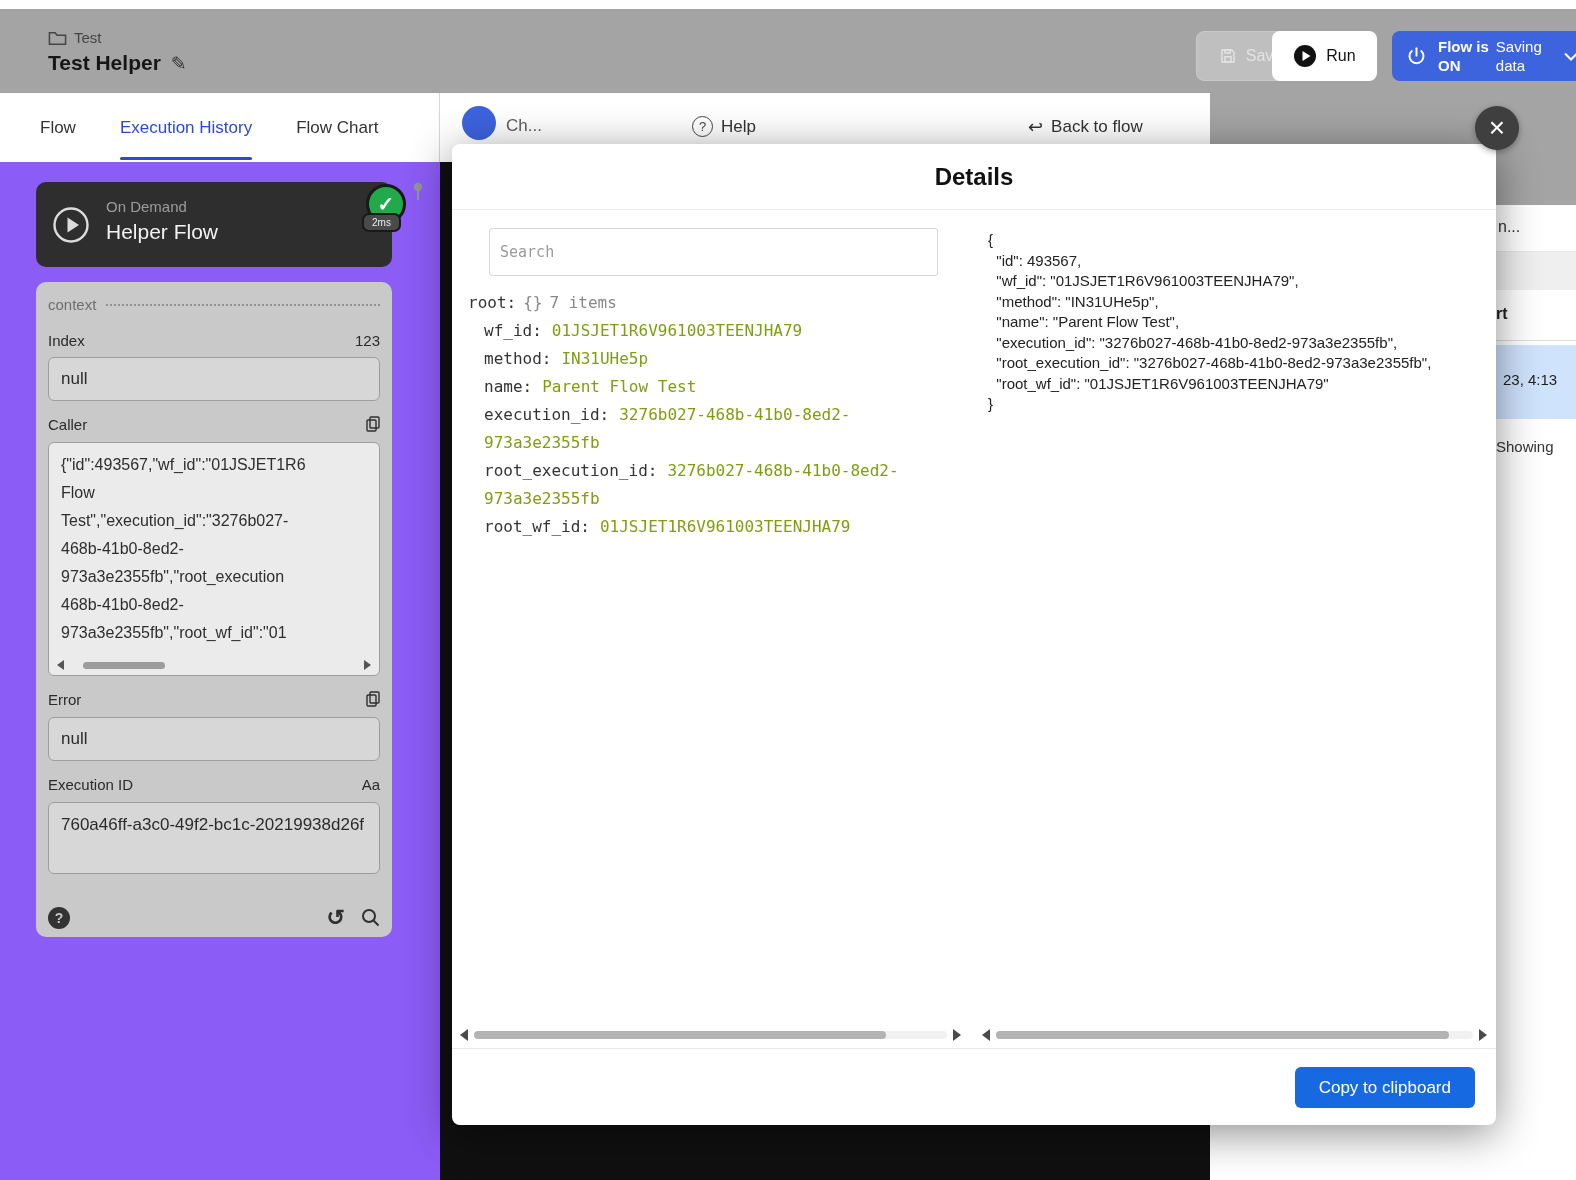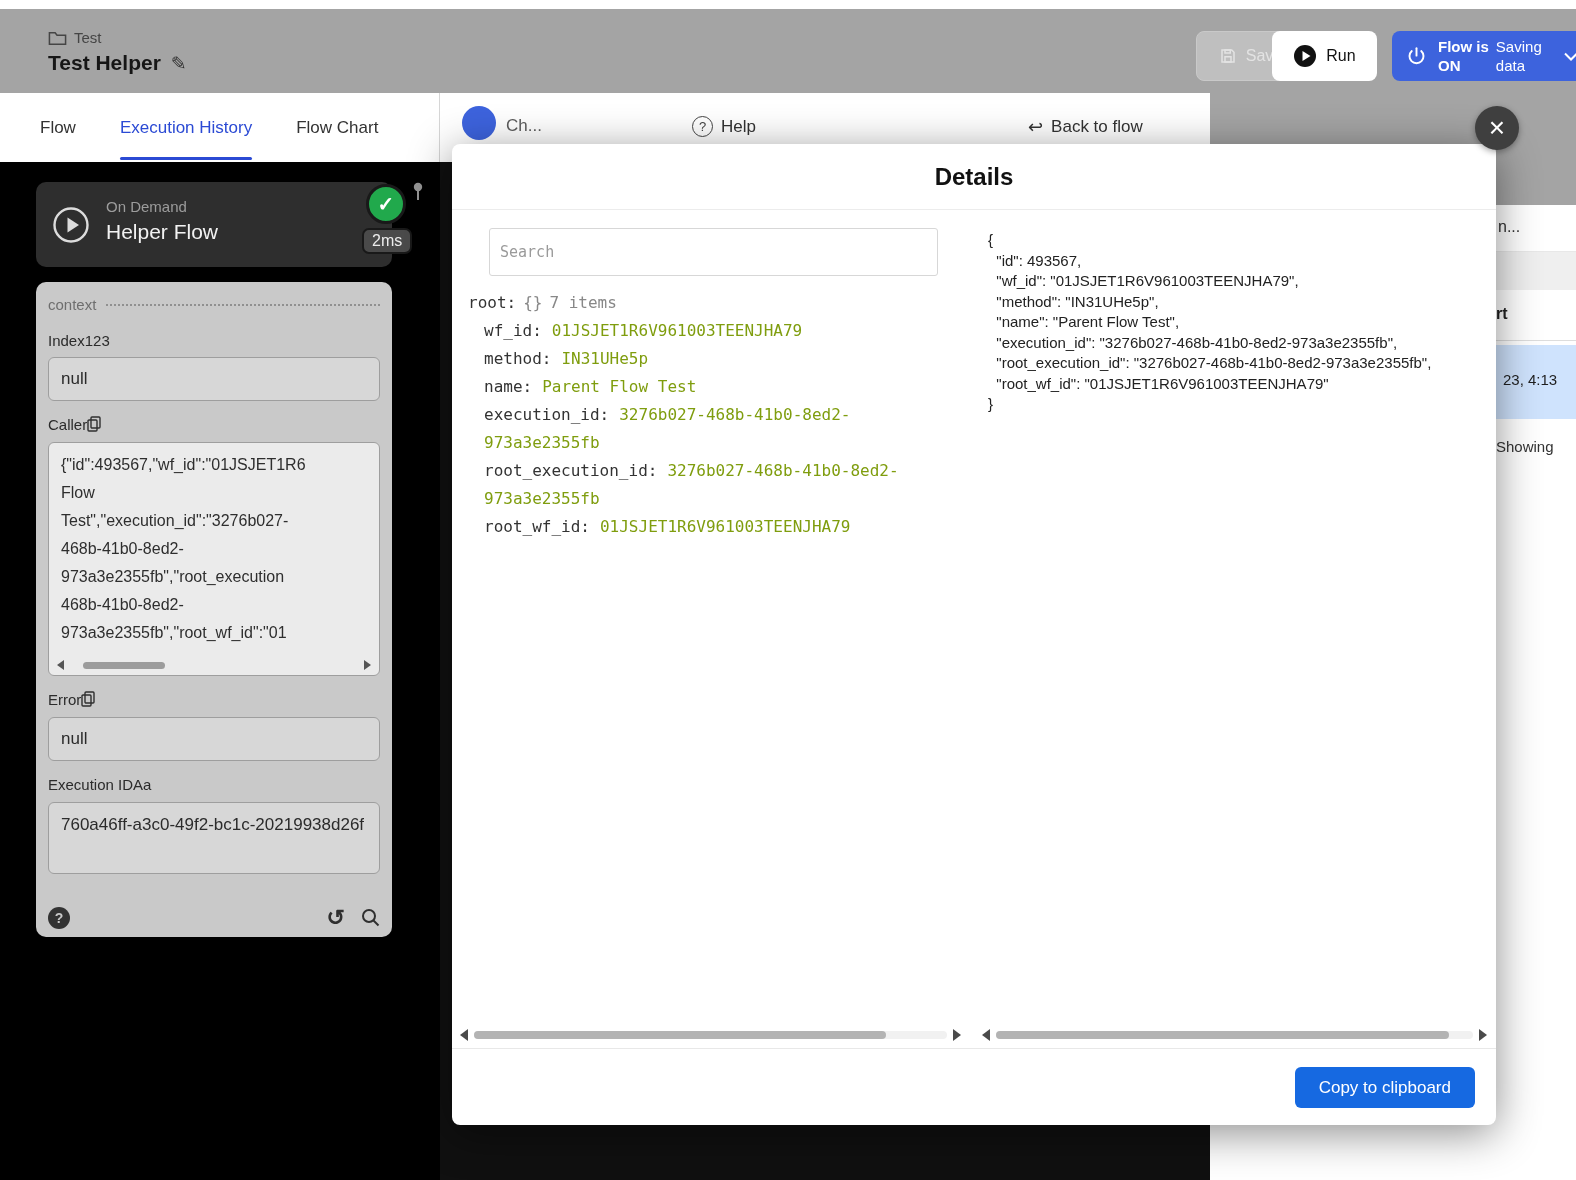--- a/index.html
+++ b/index.html
@@ -30,34 +30,34 @@
   .subheader { position:absolute; left:440px; top:93px; width:770px; height:69px; background:#fff; }
   .sub-avatar { position:absolute; left:22px; top:13px; width:34px; height:34px; border-radius:50%; background:#3d63dd; cursor:pointer; }
   .sub-frag { position:absolute; left:66px; top:23px; font-size:17px; color:#5c5c5c; }
   .sub-help { position:absolute; left:252px; top:23px; display:flex; gap:8px; align-items:center; font-size:17px; color:#333; cursor:pointer; }
   .help-circle { width:21px; height:21px; border:1.5px solid #444; border-radius:50%; display:flex; align-items:center; justify-content:center; font-size:13px; color:#444; }
   .sub-back { position:absolute; left:588px; top:23px; display:flex; gap:8px; align-items:center; font-size:17px; color:#333; cursor:pointer; }
   .back-glyph { font-size:18px; color:#333; }
 
   
   .flow-canvas { position:absolute; left:440px; top:162px; width:770px; height:1018px; background:#101010; }
-  .sidebar { position:absolute; left:0; top:162px; width:440px; height:1018px; background:#000000; }
+  .sidebar { position:absolute; left:0; top:162px; width:440px; height:1018px; background:#8b5cf6; }
 
   .node-card { position:absolute; left:36px; top:20px; width:356px; height:85px; background:#2e2e2e; border-radius:10px; cursor:pointer; }
   .node-play { position:absolute; left:16px; top:24px; }
   .node-type { position:absolute; left:70px; top:16px; font-size:15px; color:#9c9c9c; }
   .node-title { position:absolute; left:70px; top:38px; font-size:21px; color:#f2f2f2; font-weight:500; }
   .node-check { position:absolute; left:366px; top:22px; width:40px; height:40px; border-radius:50%; background:#21a94c; border:3px solid #191919; color:#fff; display:flex; align-items:center; justify-content:center; font-size:20px; font-weight:bold; }
-  .node-duration { position:absolute; left:362px; top:66px; background:#4a4a4a; border:2px solid #191919; color:#ececec; font-size:16px; border-radius:7px; padding:2px 8px; }
+  .node-duration { position:absolute; left:362px; top:51px; background:#4a4a4a; border:2px solid #191919; color:#ececec; font-size:10px; border-radius:7px; padding:2px 8px; }
   .node-pin { position:absolute; left:410px; top:20px; cursor:pointer; }
 
   .ctx-panel { position:absolute; left:36px; top:120px; width:356px; height:655px; background:#c9c9c9; border-radius:10px; padding:0 12px; }
   .ctx-header { display:flex; align-items:center; gap:10px; padding-top:12px; height:32px; color:#6e6e6e; font-size:15px; }
   .ctx-dots { flex:1; border-top:2px dotted #909090; margin-top:2px; }
-  .fld-row { display:flex; justify-content:flex-start; align-items:center; color:#2b2b2b; font-size:15px; height:18px; }
+  .fld-row { display:flex; justify-content:space-between; align-items:center; color:#2b2b2b; font-size:15px; height:18px;gap:24px; }
   .mt17 { margin-top:17px; } .mt14 { margin-top:14px; }
   .fld-input { background:#d7d7d7; border:1px solid #9e9e9e; border-radius:6px; font-size:17px; color:#2b2b2b; padding:9px 12px; margin-top:8px; height:44px; overflow:hidden; overflow-wrap:break-word; line-height:24px; cursor:text; }
   .fld-input.tall { height:72px; margin-top:9px; line-height:26px; }
   .caller-box { position:relative; background:#ebebeb; border:1px solid #9e9e9e; border-radius:6px; margin-top:9px; height:234px; padding:8px 12px; overflow:hidden; font-size:16px; color:#2e2e2e; line-height:28px; cursor:text; }
   .caller-box .ln { white-space:pre; }
   .fld-hint { font-size:15px; color:#2b2b2b; cursor:pointer; }
 
   .mini-scroll { position:absolute; left:8px; right:8px; bottom:5px; display:flex; align-items:center; gap:5px; height:10px; }
   .tri-l { width:0; height:0; border:5px solid transparent; border-right:7px solid #555; border-left:none; cursor:pointer; }
   .tri-r { width:0; height:0; border:5px solid transparent; border-left:7px solid #555; border-right:none; cursor:pointer; }

